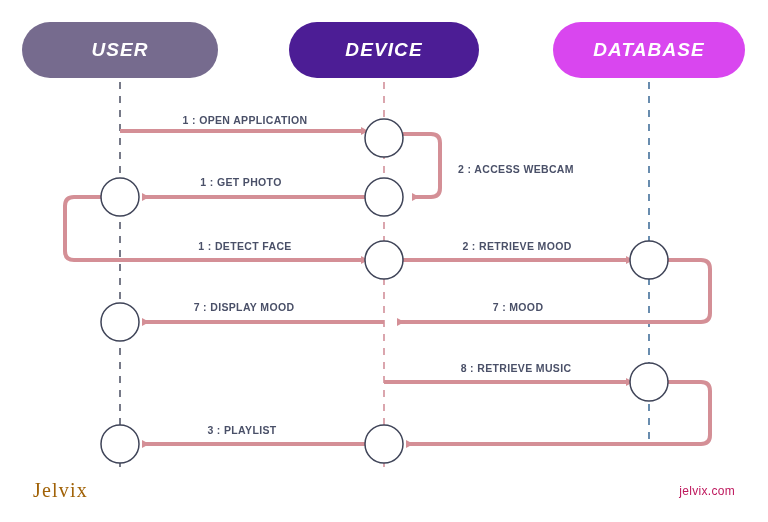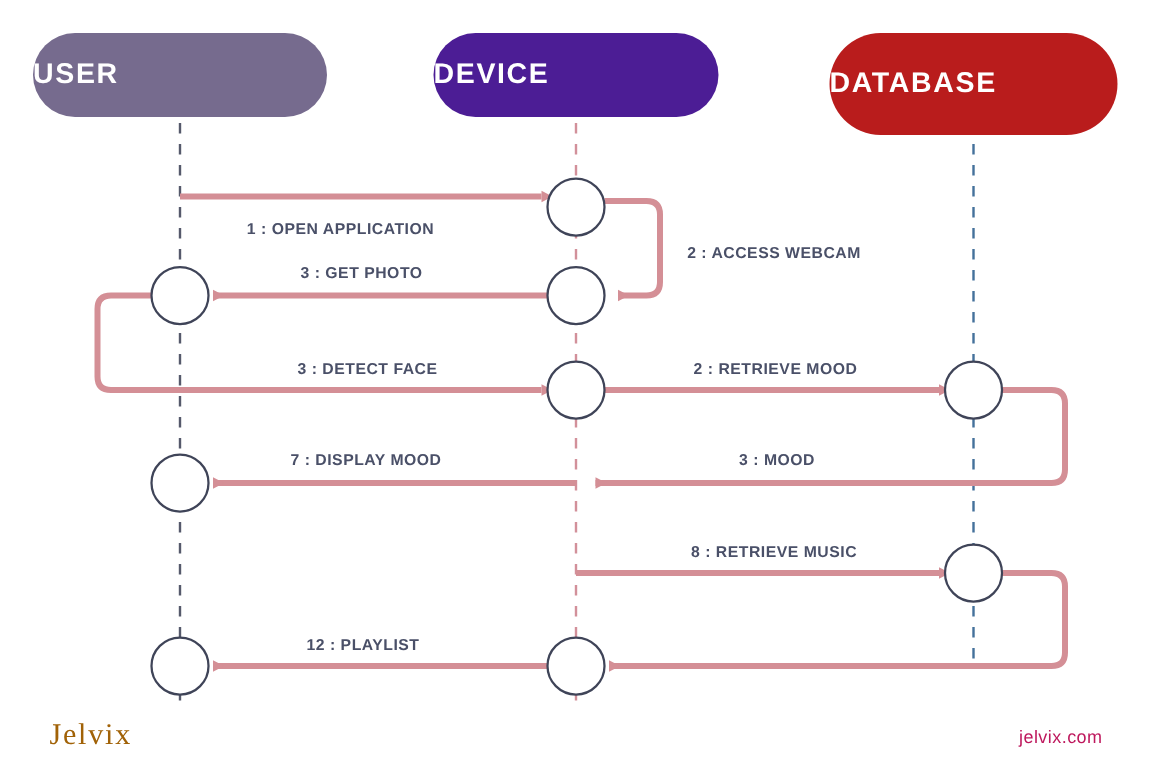--- a/index.html
+++ b/index.html
@@ -21,22 +21,24 @@
     position: absolute;
     left: 0;
     top: 0;
     width: 768px;
     height: 522px;
   }
   .actor-box {
     position: absolute;
     display: flex;
     align-items: center;
+    justify-content: center;
     border-radius: 40px;
     box-sizing: border-box;
+    font-style: italic;
   }
   .actor-label {
     color: #ffffff;
     font-family: "Liberation Sans", sans-serif;
     font-weight: bold;
     font-size: 19px;
     letter-spacing: 1.1px;
   }
   .msg-label {
     position: absolute;
@@ -125,30 +127,30 @@
   </svg>
 
   <div class="actor-box" style="left:22px; top:22px; width:196px; height:56px; background:#766b8e;">
     <span class="actor-label">USER</span>
   </div>
 
   <div class="actor-box" style="left:289px; top:22px; width:190px; height:56px; background:#4c1d95;">
     <span class="actor-label">DEVICE</span>
   </div>
 
-  <div class="actor-box" style="left:553px; top:22px; width:192px; height:68px; background:#b91c1c;">
+  <div class="actor-box" style="left:553px; top:22px; width:192px; height:56px; background:#d946ef;">
     <span class="actor-label">DATABASE</span>
   </div>
 
-  <div class="msg-label" style="left:227px; top:114px;margin-top:33px;">1 : OPEN APPLICATION</div>
+  <div class="msg-label" style="left:245px; top:114px;">1 : OPEN APPLICATION</div>
   <div class="msg-label" style="left:516px; top:163px;">2 : ACCESS WEBCAM</div>
-  <div class="msg-label" style="left:241px; top:176px;">3 : GET PHOTO</div>
-  <div class="msg-label" style="left:245px; top:240px;">3 : DETECT FACE</div>
+  <div class="msg-label" style="left:241px; top:176px;">1 : GET PHOTO</div>
+  <div class="msg-label" style="left:245px; top:240px;">1 : DETECT FACE</div>
   <div class="msg-label" style="left:517px; top:240px;">2 : RETRIEVE MOOD</div>
-  <div class="msg-label" style="left:518px; top:301px;">3 : MOOD</div>
+  <div class="msg-label" style="left:518px; top:301px;">7 : MOOD</div>
   <div class="msg-label" style="left:244px; top:301px;">7 : DISPLAY MOOD</div>
   <div class="msg-label" style="left:516px; top:362px;">8 : RETRIEVE MUSIC</div>
-  <div class="msg-label" style="left:242px; top:424px;">12 : PLAYLIST</div>
+  <div class="msg-label" style="left:242px; top:424px;">3 : PLAYLIST</div>
 
   <div class="footer-logo">Jelvix</div>
   <div class="footer-site">jelvix.com</div>
 
 </div>
 
 </body></html>

